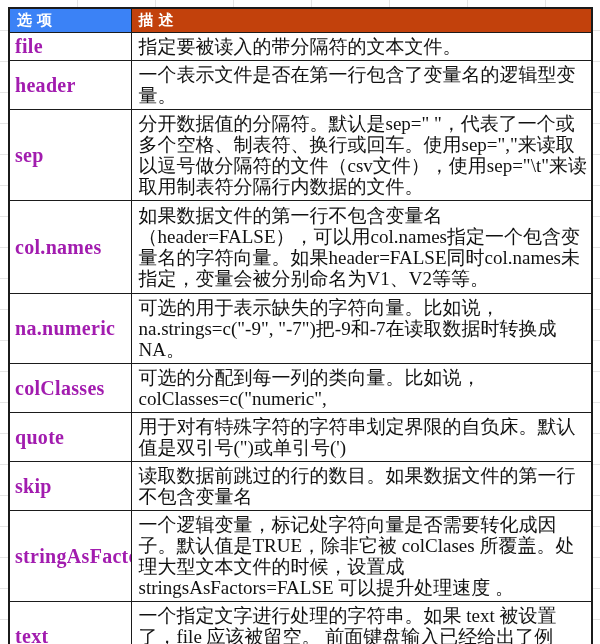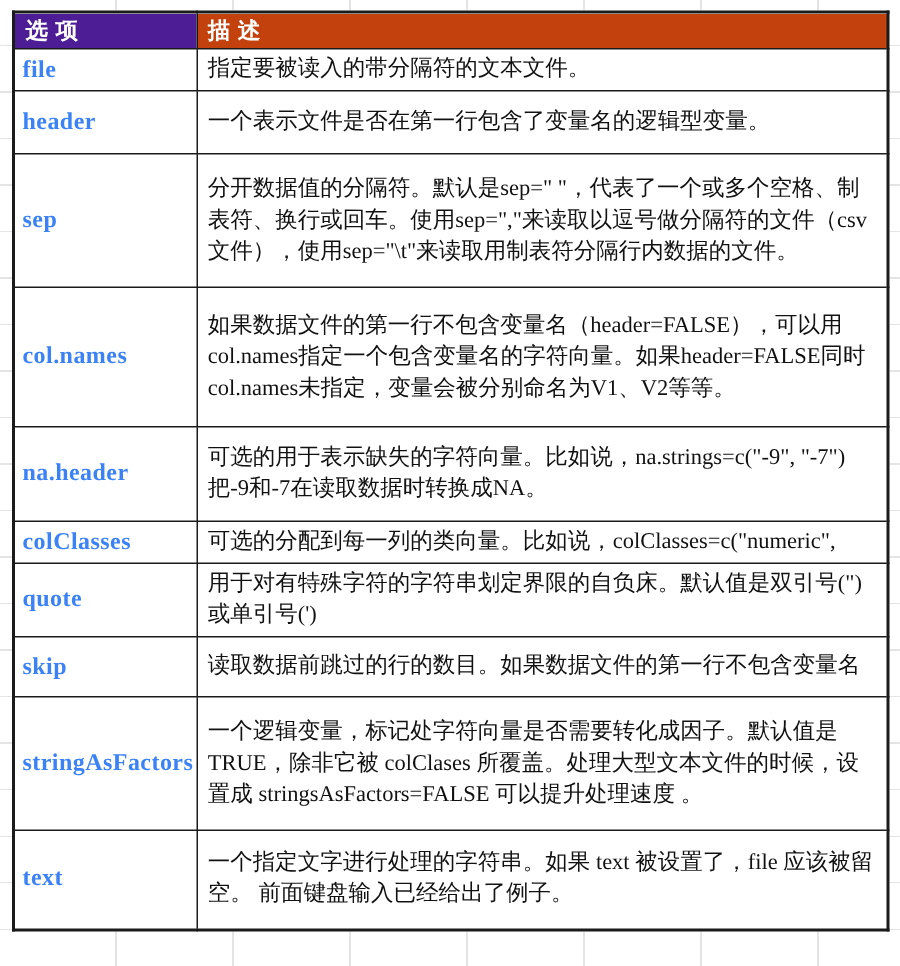--- a/index.html
+++ b/index.html
@@ -52,64 +52,64 @@
   th.h-cell {
     color: #ffffff;
     font-weight: bold;
     font-size: 15px;
     text-align: left;
     padding: 2px 4px 2px 7px;
     letter-spacing: 5px;
   }
   td.opt {
     font-weight: bold;
-    font-size: 16px;
-    color: #3b82f6;
+    font-size: 20px;
+    color: #a21caf;
     padding: 2px 2px 2px 5px;
     letter-spacing: 0.3px;
   }
   td.desc {
-    font-size: 15px;
+    font-size: 19px;
     color: #111111;
     line-height: 21px;
     padding: 3px 4px 3px 7px;
   }
 </style>
 </head>
 <body>
 
 <div class="page">
   <table class="params">
     <colgroup>
       <col class="c-opt">
       <col class="c-desc">
     </colgroup>
     <tbody>
       <tr class="r-head">
-        <th class="h-cell" style="background: #4c1d95; color: rgb(255, 255, 255);">选项</th>
+        <th class="h-cell" style="background: #3b82f6; color: rgb(255, 255, 255);">选项</th>
         <th class="h-cell" style="background: #c2410c; color: rgb(255, 255, 255);">描述</th>
       </tr>
       <tr class="r-file">
         <td class="opt">file</td>
         <td class="desc">指定要被读入的带分隔符的文本文件。</td>
       </tr>
       <tr class="r-header">
         <td class="opt">header</td>
         <td class="desc">一个表示文件是否在第一行包含了变量名的逻辑型变量。</td>
       </tr>
       <tr class="r-sep">
         <td class="opt">sep</td>
         <td class="desc">分开数据值的分隔符。默认是sep=" "，代表了一个或多个空格、制表符、换行或回车。使用sep=","来读取以逗号做分隔符的文件（csv文件），使用sep="\t"来读取用制表符分隔行内数据的文件。</td>
       </tr>
       <tr class="r-colnames">
         <td class="opt">col.names</td>
         <td class="desc">如果数据文件的第一行不包含变量名（header=FALSE），可以用col.names指定一个包含变量名的字符向量。如果header=FALSE同时col.names未指定，变量会被分别命名为V1、V2等等。</td>
       </tr>
       <tr class="r-nastr">
-        <td class="opt">na.header</td>
+        <td class="opt">na.numeric</td>
         <td class="desc">可选的用于表示缺失的字符向量。比如说，na.strings=c("-9", "-7")把-9和-7在读取数据时转换成NA。</td>
       </tr>
       <tr class="r-colcls">
         <td class="opt">colClasses</td>
         <td class="desc">可选的分配到每一列的类向量。比如说，colClasses=c("numeric",</td>
       </tr>
       <tr class="r-quote">
         <td class="opt">quote</td>
         <td class="desc">用于对有特殊字符的字符串划定界限的自负床。默认值是双引号(")或单引号(')</td>
       </tr>

